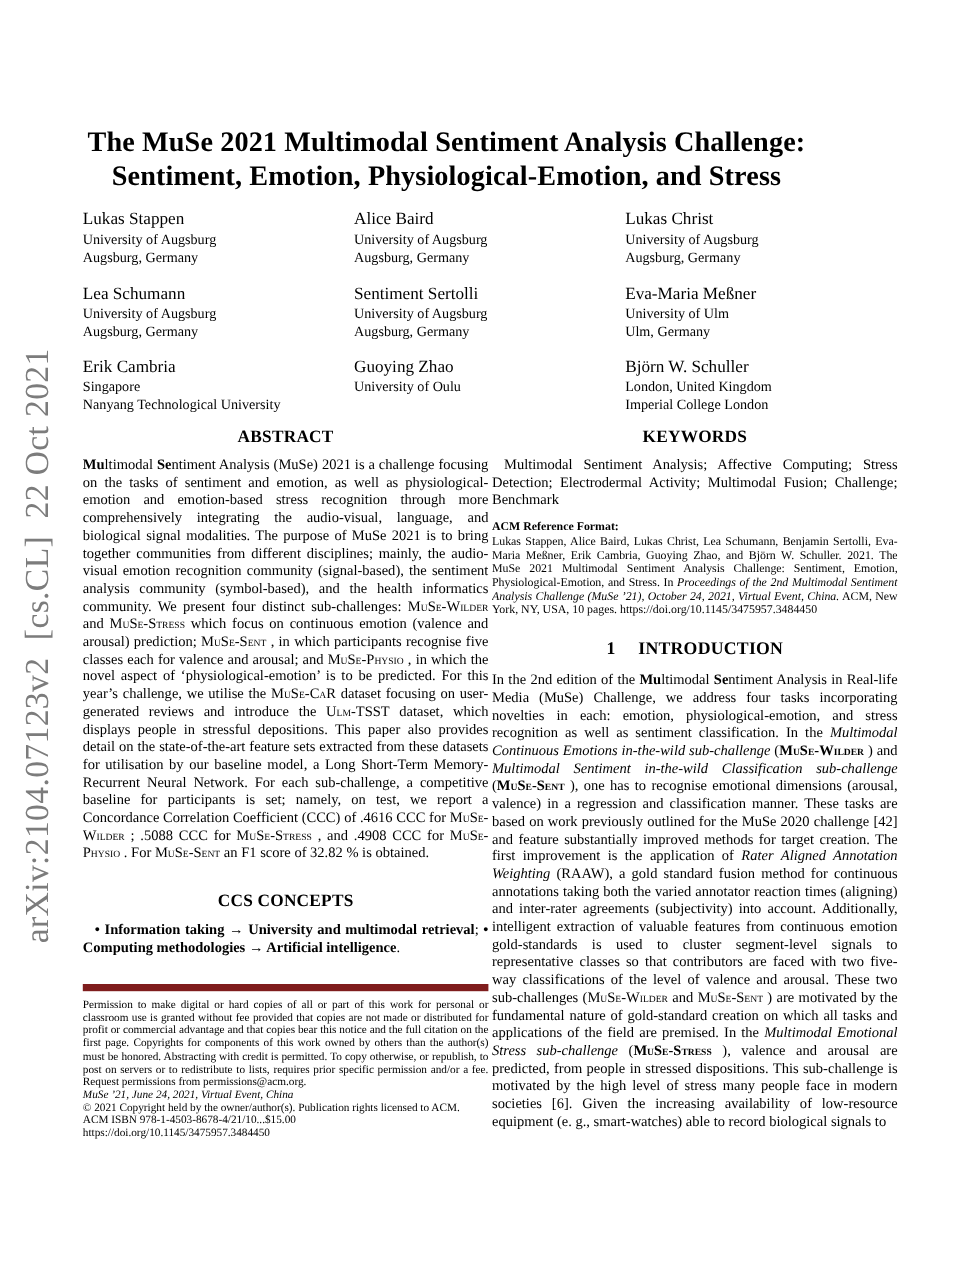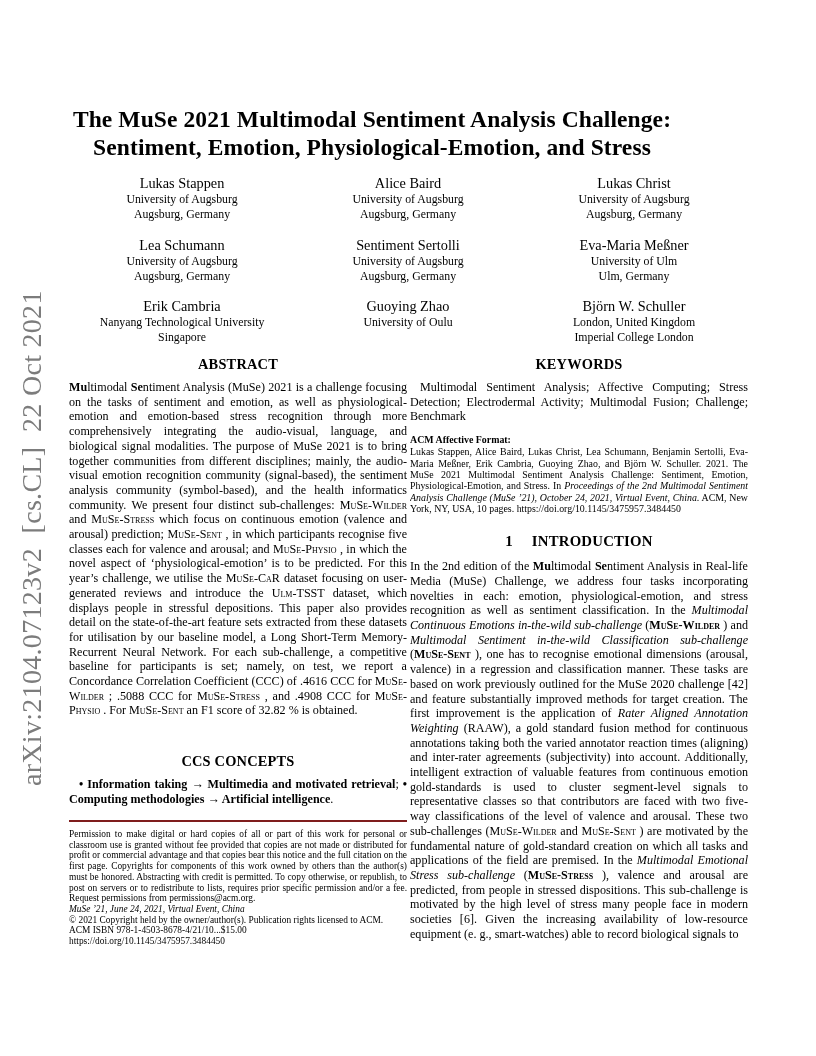--- a/index.html
+++ b/index.html
@@ -12,34 +12,34 @@
     position:absolute;left:16px;top:786px;
     transform-origin:0 0;transform:rotate(-90deg);
     font-size:28px;color:#7c7c7c;white-space:pre;letter-spacing:0.3px;
   }
   .title-block{
     position:absolute;top:105px;left:0;width:744px;text-align:center;
     font-weight:700;font-size:23.5px;line-height:28px;letter-spacing:0.1px;
   }
   .authors{
     position:absolute;top:174px;left:69px;width:678px;
-    display:grid;grid-template-columns:1fr 1fr 1fr;row-gap:13px;text-align:center;
+    display:grid;grid-template-columns:1fr 1fr 1fr;row-gap:13px;text-align:left;
   }
   .a-name{font-size:14.3px;line-height:18px;}
   .a-affil{font-size:11.8px;line-height:15.3px;}
   .col{position:absolute;width:338px;top:356px;}
   .col-left{left:69px;height:460px;overflow:hidden;}
   .col-right{left:410px;height:600px;overflow:hidden;}
   h2{font-size:14.4px;line-height:17px;margin:0 0 7px 0;letter-spacing:0.2px;font-weight:700;text-align:center;}
-  .h-gap{margin-top:35px;}
+  .h-gap{margin-top:25px;}
   .body-par{font-size:12.1px;line-height:14.7px;text-align:justify;margin:0;}
   .indent{text-indent:10px;}
   .footnote{
     position:absolute;left:69px;top:820px;width:338px;
-    border-top:2px solid #7f1d1d;padding-top:7px;
+    border-top:6px solid #7f1d1d;padding-top:7px;
     font-size:9.4px;line-height:10.7px;text-align:justify;
   }
   .footnote p{margin:0;}
   .it{font-style:italic;}
   .ref-head{font-weight:700;font-size:9.9px;line-height:11.3px;margin:10px 0 1px 0;}
   .ref-text{font-size:9.9px;line-height:11.3px;margin:0;text-align:justify;}
   .sec-head{margin:19px 0 9px 0;font-size:14.8px;}
   .sec-num{margin-right:15px;}
   .s-b{font-weight:700;}
   .s-i{font-style:italic;}
@@ -82,52 +82,52 @@
     <div class="a-affil">University of Augsburg</div>
     <div class="a-affil">Augsburg, Germany</div>
   </div>
   <div class="author">
     <div class="a-name">Eva-Maria Meßner</div>
     <div class="a-affil">University of Ulm</div>
     <div class="a-affil">Ulm, Germany</div>
   </div>
   <div class="author">
     <div class="a-name">Erik Cambria</div>
+    <div class="a-affil">Singapore</div>
     <div class="a-affil">Nanyang Technological University</div>
-    <div class="a-affil">Singapore</div>
   </div>
   <div class="author">
     <div class="a-name">Guoying Zhao</div>
     <div class="a-affil">University of Oulu</div>
   </div>
   <div class="author">
     <div class="a-name">Björn W. Schuller</div>
     <div class="a-affil">London, United Kingdom</div>
     <div class="a-affil">Imperial College London</div>
   </div>
 </div>
 
 <section class="col col-left">
   <h2>ABSTRACT</h2>
   <p class="body-par"><span class="s-b">Mu</span><span>ltimodal </span><span class="s-b">Se</span><span>ntiment Analysis (MuSe) 2021 is a challenge focusing on the tasks of sentiment and emotion, as well as physiological-emotion and emotion-based stress recognition through more comprehensively integrating the audio-visual, language, and biological signal modalities. The purpose of MuSe 2021 is to bring together communities from different disciplines; mainly, the audio-visual emotion recognition community (signal-based), the sentiment analysis community (symbol-based), and the health informatics community. We present four distinct sub-challenges: </span><span class="s-sc">MuSe-Wilder</span><span> and </span><span class="s-sc">MuSe-Stress</span><span> which focus on continuous emotion (valence and arousal) prediction; </span><span class="s-sc">MuSe-Sent</span><span> , in which participants recognise five classes each for valence and arousal; and </span><span class="s-sc">MuSe-Physio</span><span> , in which the novel aspect of ‘physiological-emotion’ is to be predicted. For this year’s challenge, we utilise the </span><span class="s-sc">MuSe-CaR</span><span> dataset focusing on user-generated reviews and introduce the </span><span class="s-sc">Ulm-TSST</span><span> dataset, which displays people in stressful depositions. This paper also provides detail on the state-of-the-art feature sets extracted from these datasets for utilisation by our baseline model, a Long Short-Term Memory-Recurrent Neural Network. For each sub-challenge, a competitive baseline for participants is set; namely, on test, we report a Concordance Correlation Coefficient (CCC) of .4616 CCC for </span><span class="s-sc">MuSe-Wilder</span><span> ; .5088 CCC for </span><span class="s-sc">MuSe-Stress</span><span> , and .4908 CCC for </span><span class="s-sc">MuSe-Physio</span><span> . For </span><span class="s-sc">MuSe-Sent</span><span> an F1 score of 32.82 % is obtained.</span></p>
   <h2 class="h-gap">CCS CONCEPTS</h2>
-  <p class="body-par indent"><span class="s-b">• Information taking </span><span>→</span><span class="s-b"> Multimedia and motivated retrieval</span><span>; </span><span class="s-b">• Computing methodologies </span><span>→</span><span class="s-b"> Artificial intelligence</span><span>.</span></p>
+  <p class="body-par indent"><span class="s-b">• Information taking </span><span>→</span><span class="s-b"> University and multimodal retrieval</span><span>; </span><span class="s-b">• Computing methodologies </span><span>→</span><span class="s-b"> Artificial intelligence</span><span>.</span></p>
 </section>
 
 <footer class="footnote">
   <p>Permission to make digital or hard copies of all or part of this work for personal or classroom use is granted without fee provided that copies are not made or distributed for profit or commercial advantage and that copies bear this notice and the full citation on the first page. Copyrights for components of this work owned by others than the author(s) must be honored. Abstracting with credit is permitted. To copy otherwise, or republish, to post on servers or to redistribute to lists, requires prior specific permission and/or a fee. Request permissions from permissions@acm.org.</p>
   <p class="it">MuSe ’21, June 24, 2021, Virtual Event, China</p>
   <p>© 2021 Copyright held by the owner/author(s). Publication rights licensed to ACM.</p>
   <p>ACM ISBN 978-1-4503-8678-4/21/10...$15.00</p>
   <p>https://doi.org/10.1145/3475957.3484450</p>
 </footer>
 
 <section class="col col-right">
   <h2>KEYWORDS</h2>
   <p class="body-par indent">Multimodal Sentiment Analysis; Affective Computing; Stress Detection; Electrodermal Activity; Multimodal Fusion; Challenge; Benchmark</p>
-  <p class="ref-head">ACM Affective Format:</p>
+  <p class="ref-head">ACM Reference Format:</p>
   <p class="ref-text"><span>Lukas Stappen, Alice Baird, Lukas Christ, Lea Schumann, Benjamin Sertolli, Eva-Maria Meßner, Erik Cambria, Guoying Zhao, and Björn W. Schuller. 2021.  The MuSe 2021 Multimodal Sentiment Analysis Challenge: Sentiment, Emotion, Physiological-Emotion, and Stress. In </span><span class="s-i">Proceedings of the 2nd Multimodal Sentiment Analysis Challenge (MuSe ’21), October 24, 2021, Virtual Event, China.</span><span> ACM, New York, NY, USA, 10 pages. https://doi.org/10.1145/3475957.3484450</span></p>
   <h2 class="sec-head">
     <span class="sec-num">1</span>
     <span>INTRODUCTION</span>
   </h2>
   <p class="body-par"><span>In the 2nd edition of the </span><span class="s-b">Mu</span><span>ltimodal </span><span class="s-b">Se</span><span>ntiment Analysis in Real-life Media (MuSe) Challenge, we address four tasks incorporating novelties in each: emotion, physiological-emotion, and stress recognition as well as sentiment classification. In the </span><span class="s-i">Multimodal Continuous Emotions in-the-wild sub-challenge</span><span> (</span><span class="s-bsc">MuSe-Wilder</span><span> ) and </span><span class="s-i">Multimodal Sentiment in-the-wild Classification sub-challenge</span><span> (</span><span class="s-bsc">MuSe-Sent</span><span> ), one has to recognise emotional dimensions (arousal, valence) in a regression and classification manner. These tasks are based on work previously outlined for the MuSe 2020 challenge [42] and feature substantially improved methods for target creation. The first improvement is the application of </span><span class="s-i">Rater Aligned Annotation Weighting</span><span> (RAAW), a gold standard fusion method for continuous annotations taking both the varied annotator reaction times (aligning) and inter-rater agreements (subjectivity) into account. Additionally, intelligent extraction of valuable features from continuous emotion gold-standards is used to cluster segment-level signals to representative classes so that contributors are faced with two five-way classifications of the level of valence and arousal. These two sub-challenges (</span><span class="s-sc">MuSe-Wilder</span><span> and </span><span class="s-sc">MuSe-Sent</span><span> ) are motivated by the fundamental nature of gold-standard creation on which all tasks and applications of the field are premised. In the </span><span class="s-i">Multimodal Emotional Stress sub-challenge</span><span> (</span><span class="s-bsc">MuSe-Stress</span><span> ), valence and arousal are predicted, from people in stressed dispositions. This sub-challenge is motivated by the high level of stress many people face in modern societies [6]. Given the increasing availability of low-resource equipment (e. g., smart-watches) able to record biological signals to</span></p>
 </section>
 
 </body></html>

